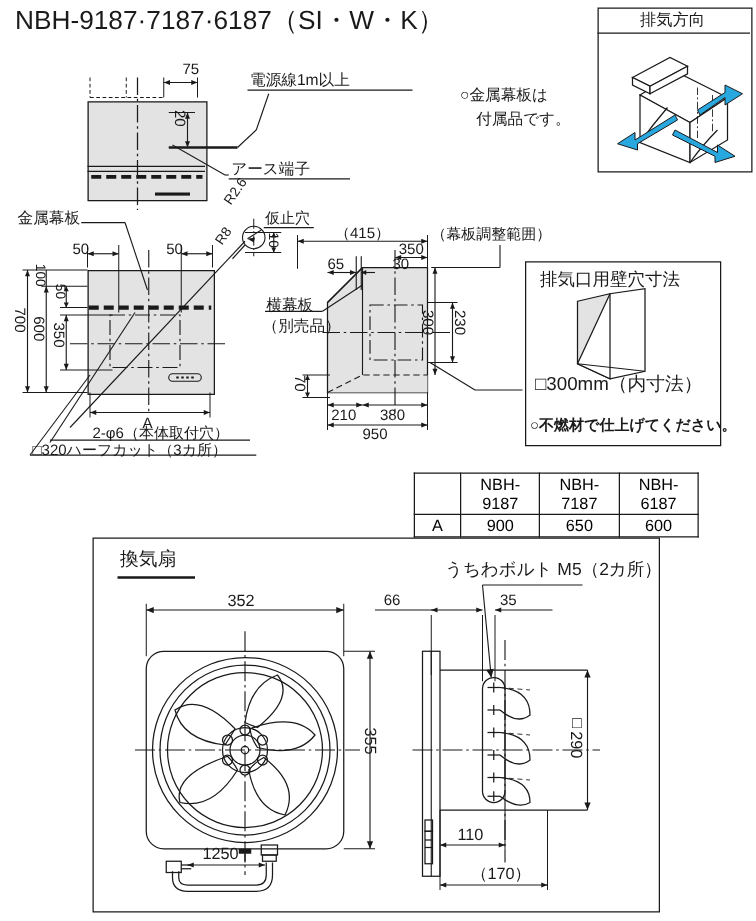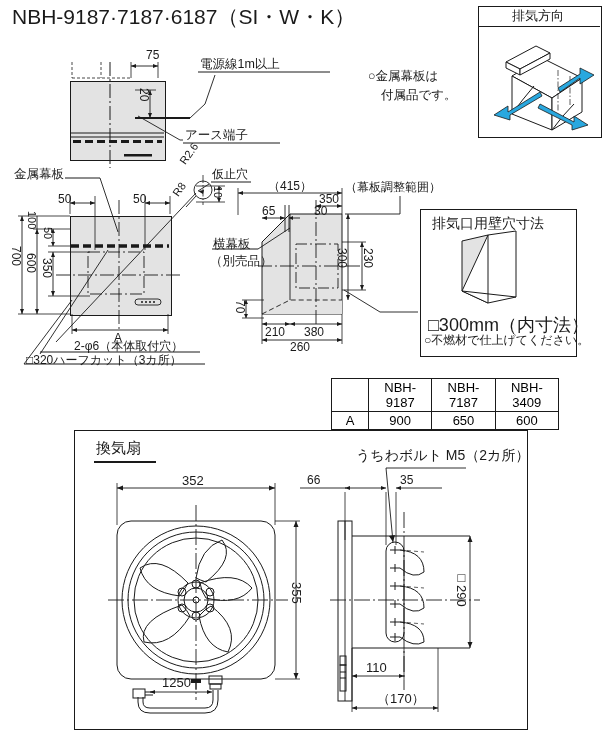--- a/index.html
+++ b/index.html
@@ -243,21 +243,21 @@
 <div class="t dim" style="left:319px;top:193px;">350</div>
 <div class="t dim" style="left:262px;top:205px;">65</div>
 <div class="t dim" style="left:290px;top:205px;margin-left:24px;">30</div>
 <div class="t lbl" style="left:213px;top:238px;">横幕板</div>
 <div class="t lbl" style="left:210px;top:255px;">（別売品）</div>
 <div class="t dim vert" style="left:362px;top:248px;">230</div>
 <div class="t dim vert" style="left:336px;top:248px;">300</div>
 <div class="t dim vert" style="left:234px;top:300px;">70</div>
 <div class="t dim" style="left:265px;top:326px;">210</div>
 <div class="t dim" style="left:304px;top:326px;">380</div>
-<div class="t dim" style="left:290px;top:341px;">260</div>
+<div class="t dim" style="left:290px;top:341px;">950</div>
 
 <div class="nofillbox" style="left:478px;top:6px;width:122px;height:130px;"></div>
 <div class="ln h" style="left:478px;top:26px;width:122px;"></div>
 <div class="t boxttl" style="left:512px;top:9px;">排気方向</div>
 <svg style="left:478px;top:26px;width:122px;height:110px;">
 
   <path d="M34,50 L64,32 L104,52 L74,72 Z" fill="#ffffff" stroke="#1a1a1a" stroke-width="1"></path>
   <path d="M34,50 L34,88 L74,104 L74,72 Z" fill="#ffffff" stroke="#1a1a1a" stroke-width="1"></path>
   <path d="M74,72 L104,52 L104,86 L74,104 Z" fill="#ffffff" stroke="#1a1a1a" stroke-width="1"></path>
 
@@ -286,30 +286,30 @@
 
 <div class="nofillbox" style="left:420px;top:209px;width:155px;height:146px;"></div>
 <div class="t boxttl" style="left:432px;top:216px;font-size:14px;">排気口用壁穴寸法</div>
 <svg style="left:420px;top:209px;width:155px;height:146px;">
 
   <path d="M42,32 L68,26 L68,94 L42,82 Z" fill="#e3e3e3" stroke="#1a1a1a" stroke-width="1"></path>
   <path d="M42,82 L68,94 L96,88 L96,22 L68,26 Z" fill="#ffffff" stroke="#1a1a1a" stroke-width="1"></path>
   <path d="M68,26 L68,94" stroke="#1a1a1a" stroke-width="1"></path>
   <path d="M42,82 L96,88" stroke="#1a1a1a" stroke-width="1" fill="none"></path>
 </svg>
-<div class="t" style="left:428px;top:316px;font-size:18px;">□300mm（内寸法）</div>
-<div class="t" style="left:424px;top:334px;font-size:12px;">○不燃材で仕上げてください。</div>
+<div class="t" style="left:428px;top:300px;font-size:15px;">□300mm（内寸法）</div>
+<div class="t" style="left:424px;top:334px;font-size:12px;font-weight:bold;">○不燃材で仕上げてください。</div>
 
 <table style="position:absolute;left:331px;top:378px;width:228px;border-radius:17px;">
   <thead>
     <tr>
       <th style="width:28px;"></th>
       <th>NBH-9187</th>
       <th>NBH-7187</th>
-      <th>NBH-3409</th>
+      <th>NBH-6187</th>
     </tr>
   </thead>
   <tbody>
     <tr>
       <td>A</td>
       <td>900</td>
       <td>650</td>
       <td>600</td>
     </tr>
   </tbody>

